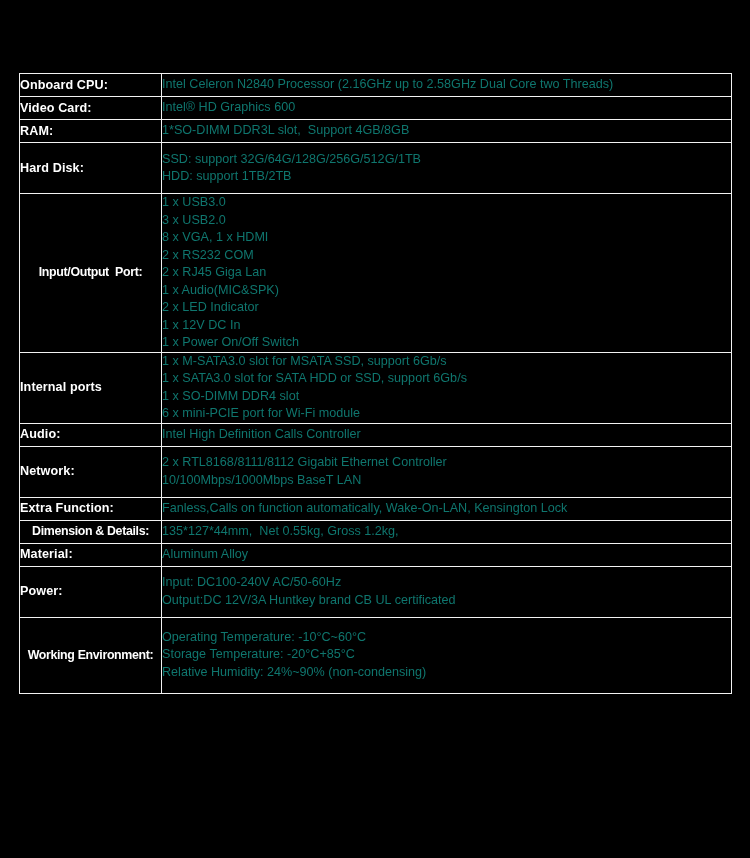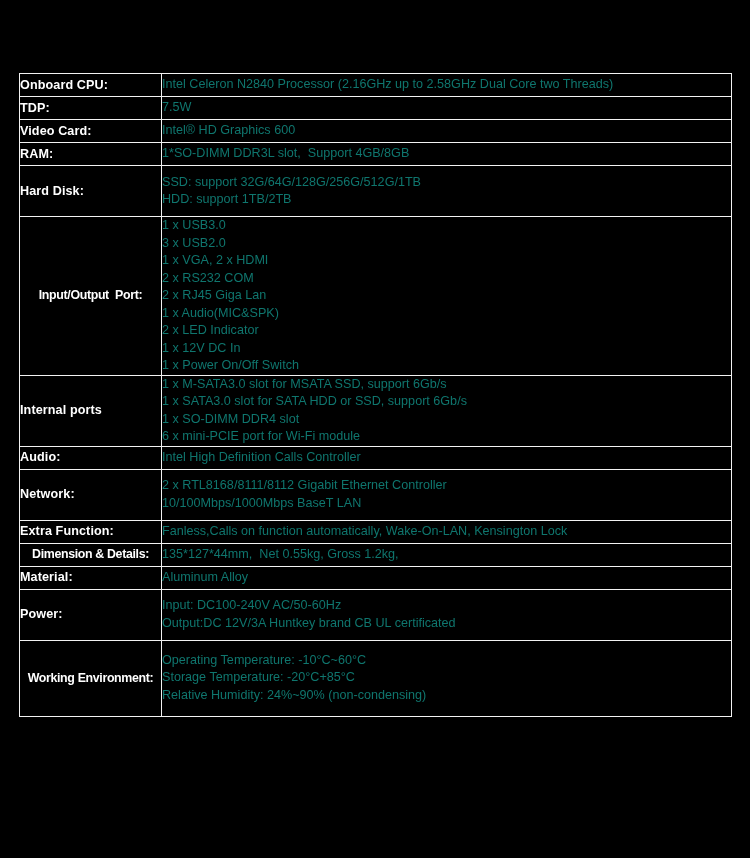--- a/index.html
+++ b/index.html
@@ -91,28 +91,20 @@
         <tr class="r1">
           <td class="label-cell">
             <span class="label-text">Onboard CPU:</span>
           </td>
           <td class="value-cell">
             <span class="value-text">Intel Celeron N2840 Processor (2.16GHz up to 2.58GHz Dual Core two Threads)</span>
           </td>
         </tr>
         <tr class="r1">
           <td class="label-cell">
-            <span class="label-text">TDP:</span>
-          </td>
-          <td class="value-cell">
-            <span class="value-text">7.5W</span>
-          </td>
-        </tr>
-        <tr class="r1">
-          <td class="label-cell">
             <span class="label-text">Video Card:</span>
           </td>
           <td class="value-cell">
             <span class="value-text">Intel® HD Graphics 600</span>
           </td>
         </tr>
         <tr class="r1">
           <td class="label-cell">
             <span class="label-text">RAM:</span>
           </td>
@@ -129,21 +121,21 @@
             <span class="value-text">HDD: support 1TB/2TB</span>
           </td>
         </tr>
         <tr class="r9">
           <td class="label-cell">
             <span class="label-text tight">Input/Output  Port:</span>
           </td>
           <td class="value-cell">
             <span class="value-text">1 x USB3.0</span>
             <span class="value-text">3 x USB2.0</span>
-            <span class="value-text">1 x VGA, 2 x HDMI</span>
+            <span class="value-text">8 x VGA, 1 x HDMI</span>
             <span class="value-text">2 x RS232 COM</span>
             <span class="value-text">2 x RJ45 Giga Lan</span>
             <span class="value-text">1 x Audio(MIC&amp;SPK)</span>
             <span class="value-text">2 x LED Indicator</span>
             <span class="value-text">1 x 12V DC In</span>
             <span class="value-text">1 x Power On/Off Switch</span>
           </td>
         </tr>
         <tr class="r2">
           <td class="label-cell">

